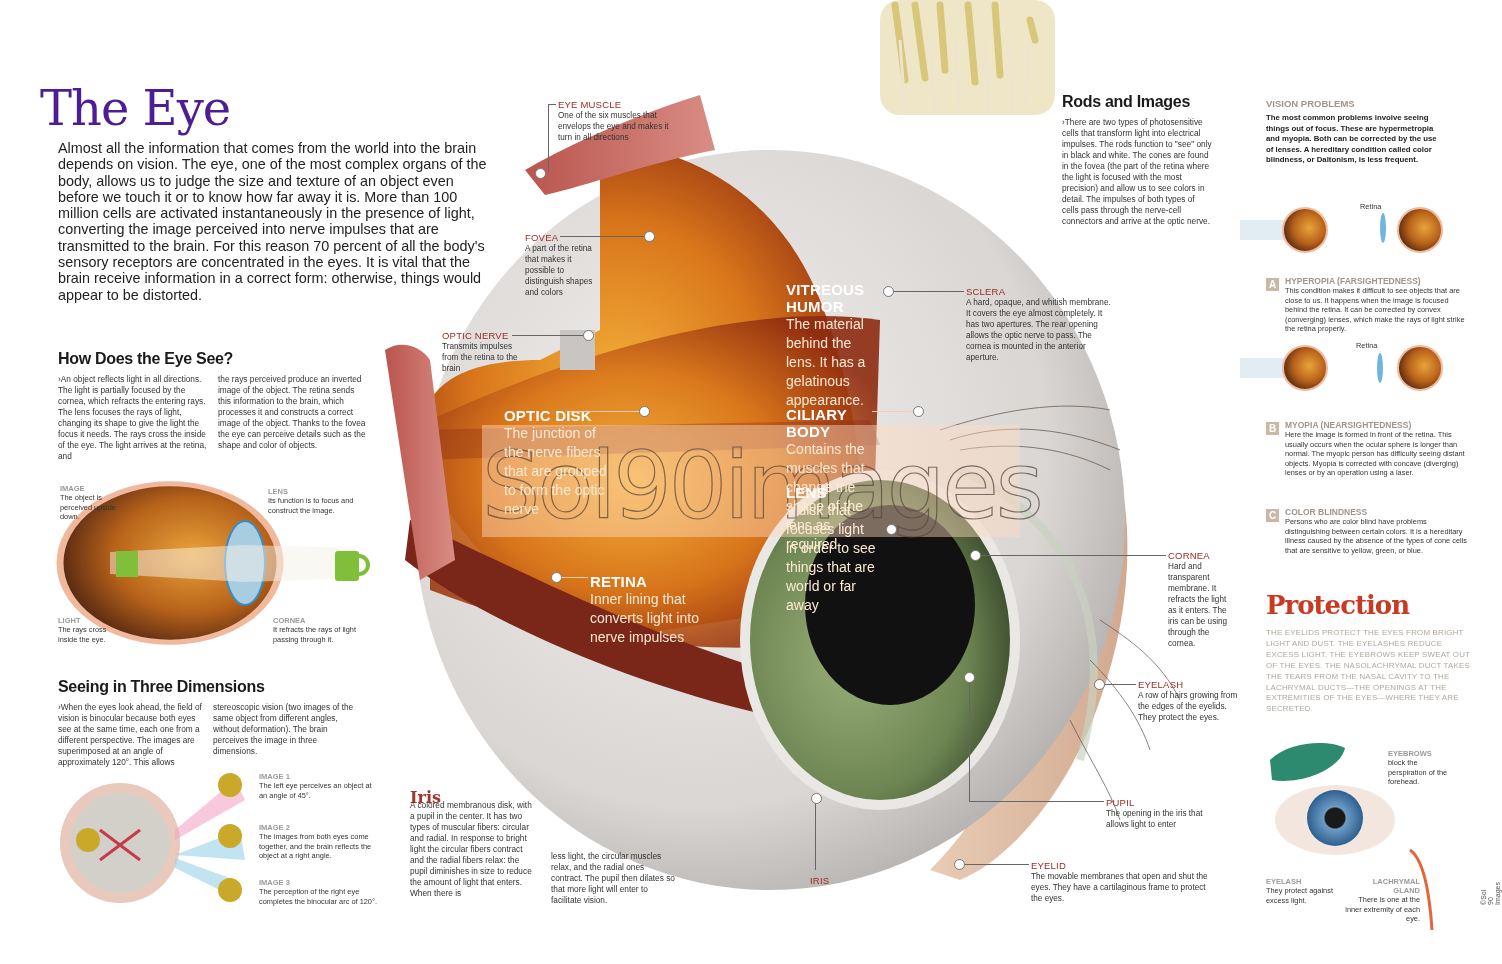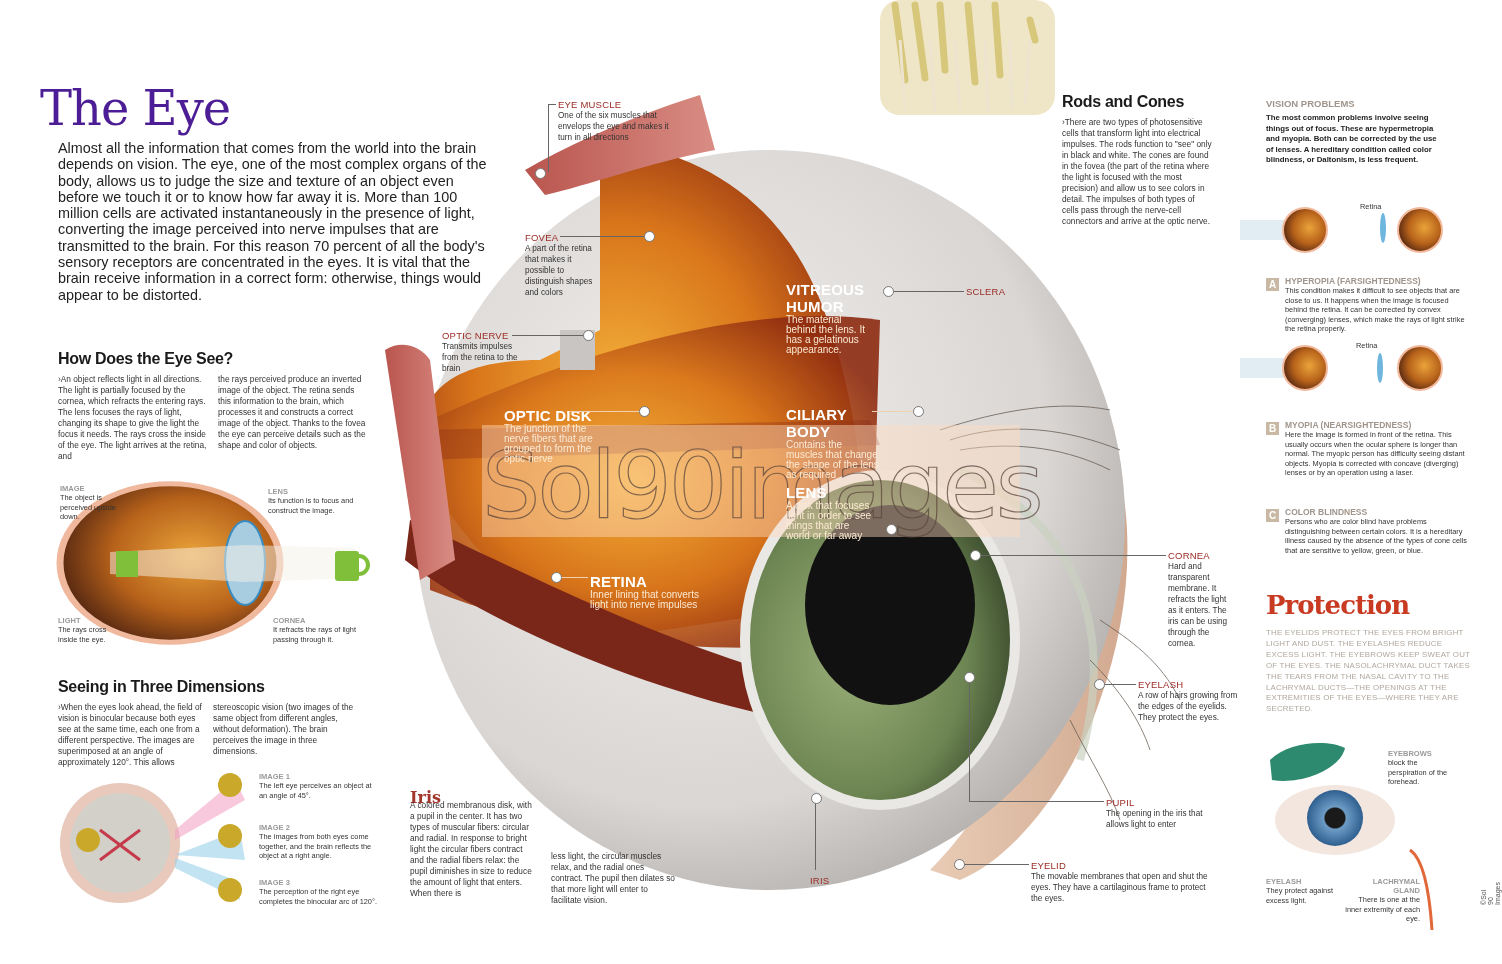--- a/index.html
+++ b/index.html
@@ -5,21 +5,21 @@
   html, body { margin:0; padding:0; }
   body { width:1502px; height:964px; background:#ffffff; position:relative; overflow:hidden; font-family:"DejaVu Sans", sans-serif; color:#222; }
   .abs { position:absolute; }
   .title { left:40px; top:80px; font-family:"DejaVu Serif", serif; font-size:48px; letter-spacing:-1px; color:#4c1d95; }
   .intro { left:58px; top:140px; width:430px; font-family:"Liberation Sans", sans-serif; font-size:14.4px; line-height:16.3px; color:#222; }
   .h2 { font-family:"Liberation Sans", sans-serif; font-weight:bold; font-size:16px; color:#1a1a1a; letter-spacing:-0.3px; }
   .body { font-family:"Liberation Sans", sans-serif; font-size:8.3px; line-height:11px; color:#333; }
   .lab { font-family:"Liberation Sans", sans-serif; font-weight:normal; font-size:9.5px; color:#9b2b25; letter-spacing:0.2px; }
   .lab-w { font-family:"Liberation Sans", sans-serif; font-weight:bold; font-size:15px; color:#ffffff; letter-spacing:0.2px; }
   .desc { font-family:"Liberation Sans", sans-serif; font-size:8.2px; line-height:11px; color:#333; }
-  .desc-w { font-family:"Liberation Sans", sans-serif; font-size:10px; line-height:10px; color:#fbe9d2; }
+  .desc-w { font-family:"Liberation Sans", sans-serif; font-size:14px; line-height:19px; color:#fbe9d2; }
   .graylab { font-family:"Liberation Sans", sans-serif; font-weight:bold; font-size:7.5px; color:#9a9a9a; }
   .smalldesc { font-family:"Liberation Sans", sans-serif; font-size:7.4px; line-height:9.6px; color:#333; }
   .dot { position:absolute; width:9px; height:9px; border-radius:50%; background:#fff; border:1px solid #777; }
   .line { position:absolute; background:#666; height:1px; }
   .vline { position:absolute; background:#666; width:1px; }
   .badge { position:absolute; width:13px; height:13px; background:#c8b8a4; color:#fff; font-family:"Liberation Sans", sans-serif; font-weight:bold; font-size:10px; text-align:center; line-height:13px; }
   .vp-title { font-family:"Liberation Sans", sans-serif; font-weight:bold; font-size:8.5px; color:#a0958c; }
   .prot-title { left:1266px; top:590px; font-family:"DejaVu Serif", serif; font-weight:bold; font-size:26px; color:#c83a22; letter-spacing:-1px; }
   .prot-body { left:1266px; top:628px; width:205px; font-family:"Liberation Sans", sans-serif; font-size:7.9px; line-height:10.9px; color:#b0a89e; text-transform:uppercase; letter-spacing:0.2px; }
   .watermark { left:482px; top:425px; width:538px; height:112px; background:rgba(255,220,190,0.45); }
@@ -265,20 +265,21 @@
 <div class="dot" style="left:913px;top:406px"></div>
 
 <div class="abs" style="left:786px;top:484px;width:90px">
   <div class="lab-w">LENS</div>
   <div class="desc-w">A disk that focuses light in order to see things that are world or far away</div>
 </div>
 <div class="dot" style="left:886px;top:524px"></div>
 
 <div class="abs" style="left:966px;top:286px;width:145px">
   <div class="lab">SCLERA</div>
+  <div class="desc">A hard, opaque, and whitish membrane. It covers the eye almost completely. It has two apertures. The rear opening allows the optic nerve to pass. The cornea is mounted in the anterior aperture.</div>
 </div>
 <div class="line" style="left:892px;top:291px;width:72px"></div>
 <div class="dot" style="left:883px;top:286px"></div>
 
 <div class="abs" style="left:1168px;top:550px;width:62px">
   <div class="lab">CORNEA</div>
   <div class="desc">Hard and transparent membrane. It refracts the light as it enters. The iris can be using through the cornea.</div>
 </div>
 <div class="line" style="left:978px;top:555px;width:188px"></div>
 <div class="dot" style="left:970px;top:550px"></div>
@@ -302,21 +303,21 @@
   <div class="lab">EYELID</div>
   <div class="desc">The movable membranes that open and shut the eyes. They have a cartilaginous frame to protect the eyes.</div>
 </div>
 <div class="line" style="left:964px;top:864px;width:65px"></div>
 <div class="dot" style="left:954px;top:859px"></div>
 
 <div class="abs lab" style="left:810px;top:875px">IRIS</div>
 <div class="vline" style="left:815px;top:800px;height:70px"></div>
 <div class="dot" style="left:811px;top:793px"></div>
 
-<div class="abs h2" style="left:1062px;top:93px">Rods and Cones</div>
+<div class="abs h2" style="left:1062px;top:93px">Rods and Images</div>
 <div class="abs body" style="left:1062px;top:117px;width:150px">›There are two types of photosensitive cells that transform light into electrical impulses. The rods function to "see" only in black and white. The cones are found in the fovea (the part of the retina where the light is focused with the most precision) and allow us to see colors in detail. The impulses of both types of cells pass through the nerve-cell connectors and arrive at the optic nerve.</div>
 
 <div class="abs vp-title" style="left:1266px;top:98px;font-size:9.5px">VISION PROBLEMS</div>
 <div class="abs body" style="left:1266px;top:113px;width:180px;font-weight:bold;color:#222;font-size:7.8px;line-height:10.6px">The most common problems involve seeing things out of focus. These are hypermetropia and myopia. Both can be corrected by the use of lenses. A hereditary condition called color blindness, or Daltonism, is less frequent.</div>
 
 <div class="abs smalldesc" style="left:1360px;top:202px">Retina</div>
 <div class="abs smalldesc" style="left:1356px;top:341px">Retina</div>
 
 <div class="badge" style="left:1266px;top:278px">A</div>
 <div class="abs" style="left:1285px;top:276px;width:185px">

